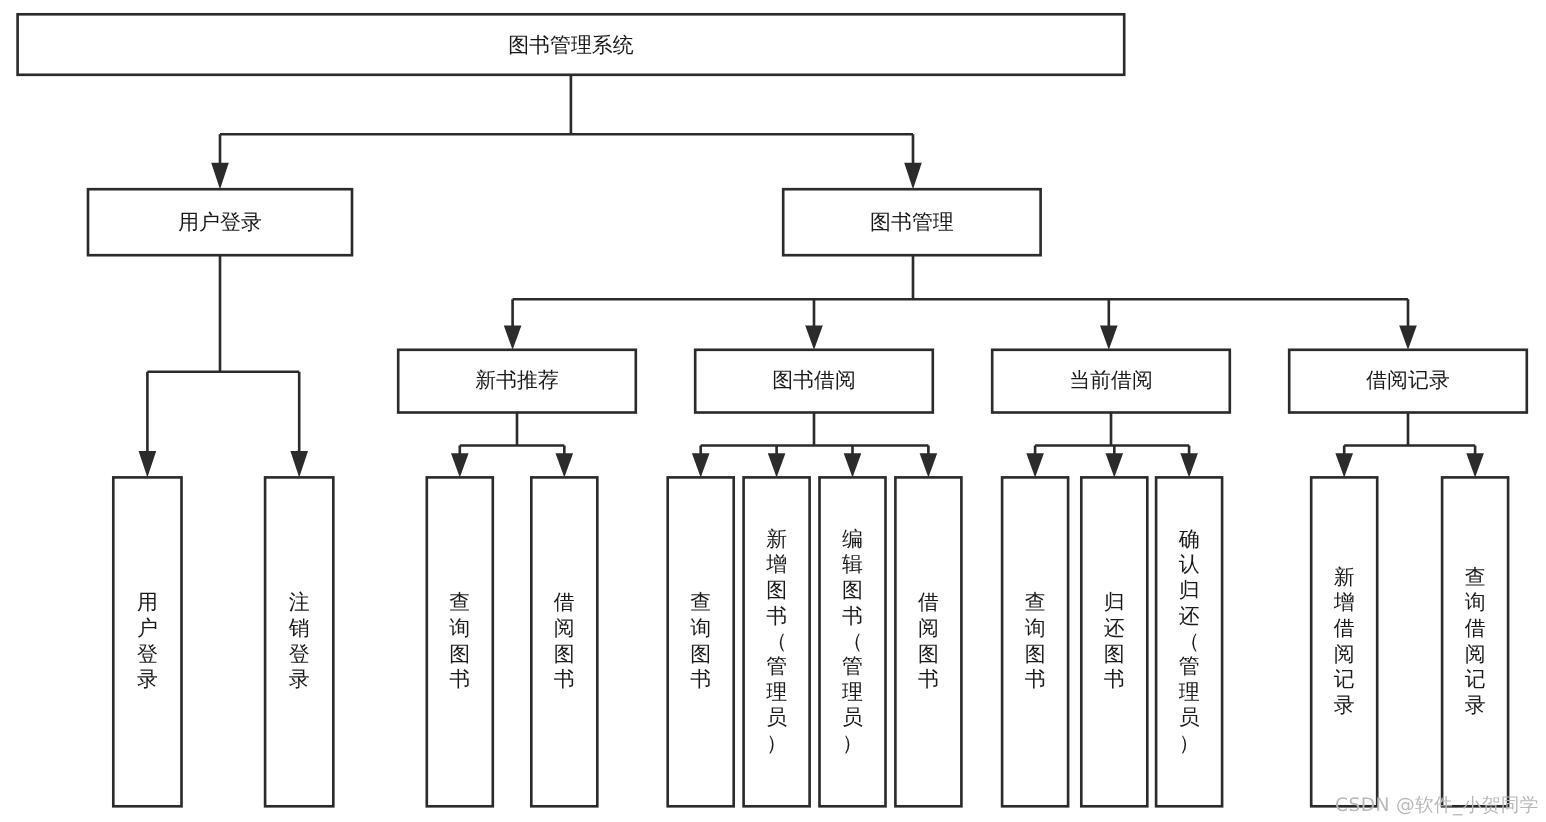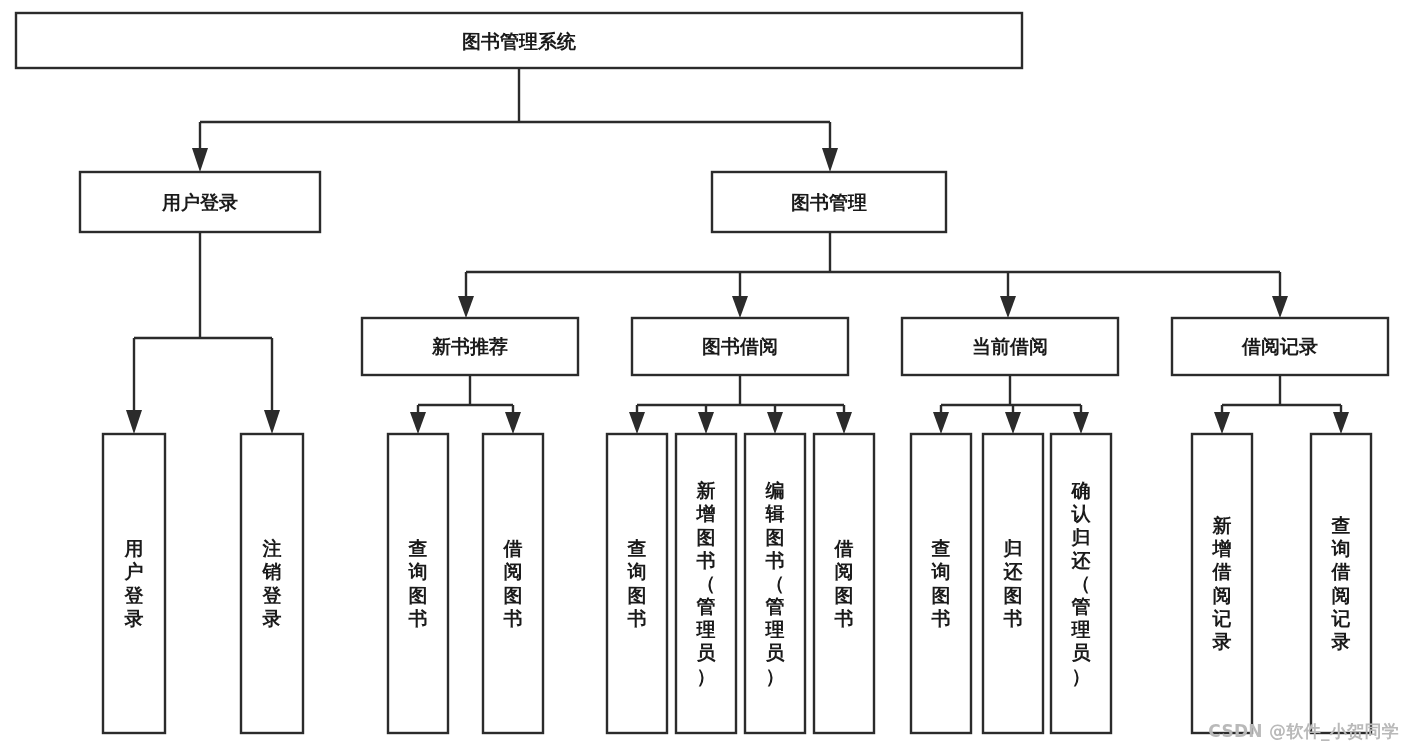--- a/index.html
+++ b/index.html
@@ -11,21 +11,20 @@
     width: 1405px;
     height: 747px;
     font-family: "DejaVu Sans", "Liberation Sans", sans-serif;
     overflow: hidden;
   }
   #diagram-root {
     position: relative;
     width: 1405px;
     height: 747px;
     background: #ffffff;
-    font-weight: bold;
   }
   svg.layer {
     position: absolute;
     top: 0;
     left: 0;
     width: 1405px;
     height: 747px;
   }
   .node-box {
     fill: #ffffff;

